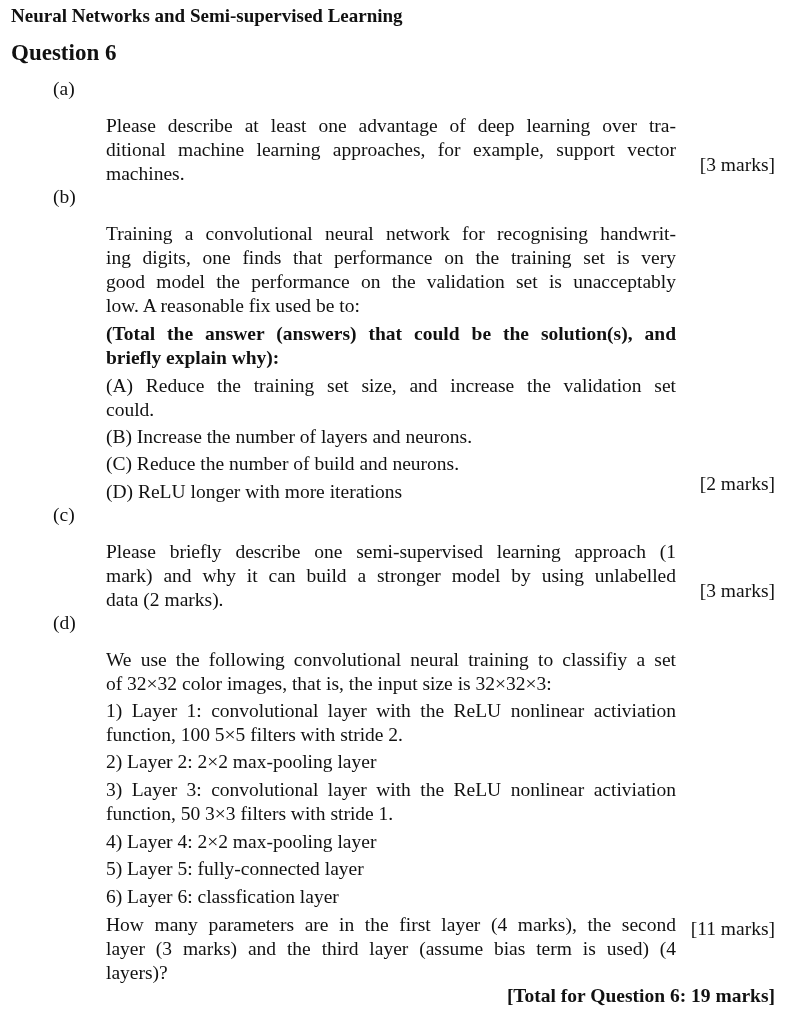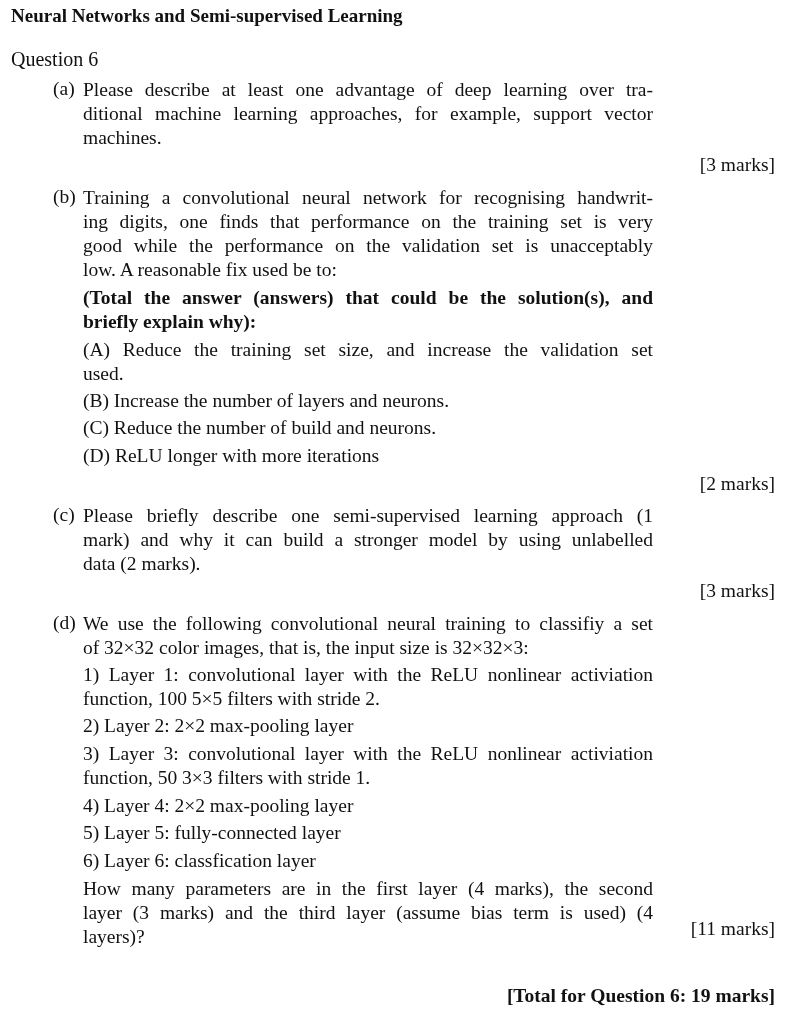--- a/index.html
+++ b/index.html
@@ -3,23 +3,23 @@
 <meta charset="utf-8">
 <style>
   html, body { margin: 0; padding: 0; background: #ffffff; }
   body {
     width: 786px; height: 1024px; position: relative; overflow: hidden;
     font-family: "Liberation Serif", "DejaVu Serif", serif;
     color: #111111; font-size: 19.5px;
   }
   .abs { position: absolute; white-space: nowrap; }
   .section-title { left: 11px; top: 5px; font-weight: bold; font-size: 19px; }
-  .question-title { left: 11px; top: 48px; font-weight: normal; font-size: 20px; }
+  .question-title { left: 11px; top: 40px; font-weight: bold; font-size: 23px; }
   .part-label { position: absolute; left: 53px; }
-  .line { position: absolute; left: 83px; width: 570px; line-height: 24px; white-space: nowrap; }
+  .line { position: absolute; left: 106px; width: 570px; line-height: 24px; white-space: nowrap; margin-top: 36px; }
   .just { text-align: justify; text-align-last: justify; }
   .marks { position: absolute; right: 11px; white-space: nowrap; }
   .bold { font-weight: bold; }
 </style>
 </head>
 <body>
 
 <div class="abs section-title">Neural Networks and Semi-supervised Learning</div>
 <div class="abs question-title">Question 6</div>
 
@@ -28,26 +28,26 @@
   <div class="line just" style="top:78px">Please describe at least one advantage of deep learning over tra-</div>
   <div class="line just" style="top:102px">ditional machine learning approaches, for example, support vector</div>
   <div class="line" style="top:126px">machines.</div>
   <div class="marks" style="top:154px">[3 marks]</div>
 </div>
 
 <div>
   <div class="part-label" style="top:186px">(b)</div>
   <div class="line just" style="top:186px">Training a convolutional neural network for recognising handwrit-</div>
   <div class="line just" style="top:210px">ing digits, one finds that performance on the training set is very</div>
-  <div class="line just" style="top:234px">good while the performance on the validation set is unacceptably</div>
+  <div class="line just" style="top:234px">good model the performance on the validation set is unacceptably</div>
   <div class="line" style="top:258px">low. A reasonable fix used be to:</div>
   <div class="line just bold" style="top:286px">(Total the answer (answers) that could be the solution(s), and</div>
   <div class="line bold" style="top:310px">briefly explain why):</div>
   <div class="line just" style="top:338px">(A) Reduce the training set size, and increase the validation set</div>
-  <div class="line" style="top:362px">used.</div>
+  <div class="line" style="top:362px">could.</div>
   <div class="line" style="top:389px">(B) Increase the number of layers and neurons.</div>
   <div class="line" style="top:416px">(C) Reduce the number of build and neurons.</div>
   <div class="line" style="top:444px">(D) ReLU longer with more iterations</div>
   <div class="marks" style="top:473px">[2 marks]</div>
 </div>
 
 <div>
   <div class="part-label" style="top:504px">(c)</div>
   <div class="line just" style="top:504px">Please briefly describe one semi-supervised learning approach (1</div>
   <div class="line just" style="top:528px">mark) and why it can build a stronger model by using unlabelled</div>

